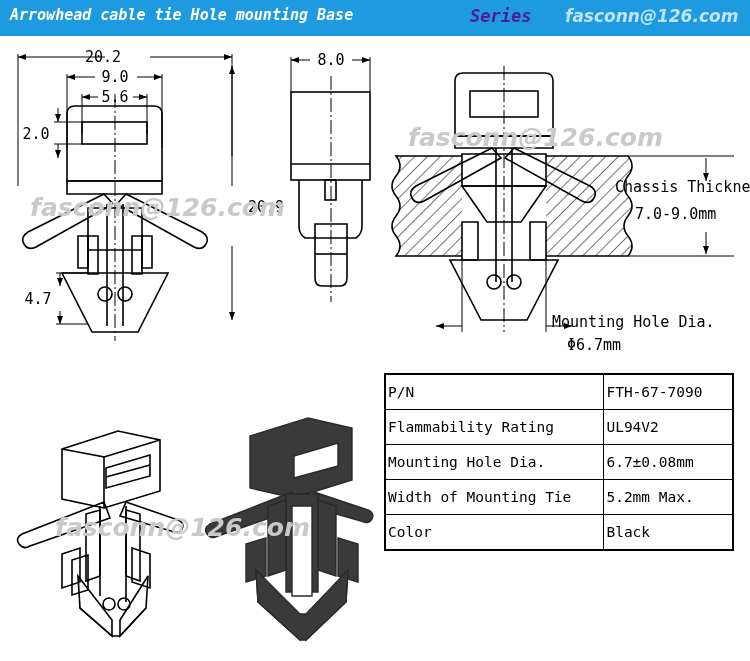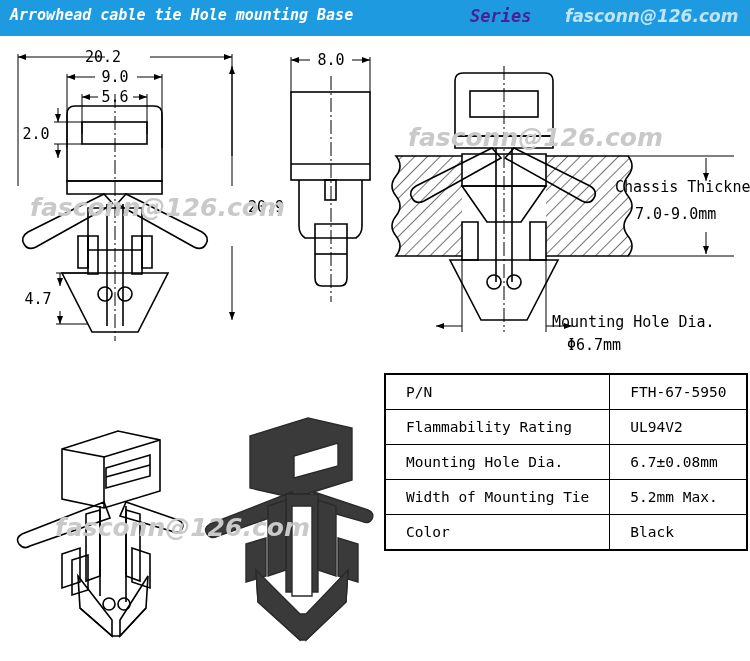--- a/index.html
+++ b/index.html
@@ -35,21 +35,21 @@
 
   .ln{stroke:#000;fill:none;stroke-width:1.6;}
   .thin{stroke:#000;fill:none;stroke-width:1;}
   .ctr{stroke:#000;fill:none;stroke-width:1;
        stroke-dasharray:14 3 2 3;}
   .hatch{stroke:#000;stroke-width:1.1;}
 
   
   #spec{position:absolute;left:384px;top:373px;width:350px;
         border:2px solid #000;border-collapse:collapse;background:#fff;}
-  #spec td{border:1.5px solid #000;height:34px;padding:0 20px;
+  #spec td{border:1.5px solid #000;height:34px;padding:0 2px;
            font-family:"DejaVu Sans Mono","Liberation Mono",monospace;
            font-size:14.5px;color:#000;white-space:nowrap;margin-left:12px;}
   #spec td.k{width:215px;}
   #spec td.v{width:125px;}
 </style>
 </head>
 <body>
 
 <div id="header">
   <div class="title">Arrowhead cable tie Hole mounting Base</div>
@@ -263,21 +263,21 @@
   </g>
 
   <text class="wm" x="55" y="500">fasconn@126.com</text>
 </svg>
 </div>
 
 <table id="spec">
   <tbody>
     <tr>
       <td class="k">P/N</td>
-      <td class="v">FTH-67-5950</td>
+      <td class="v">FTH-67-7090</td>
     </tr>
     <tr>
       <td class="k">Flammability Rating</td>
       <td class="v">UL94V2</td>
     </tr>
     <tr>
       <td class="k">Mounting Hole Dia.</td>
       <td class="v">6.7±0.08mm</td>
     </tr>
     <tr>

